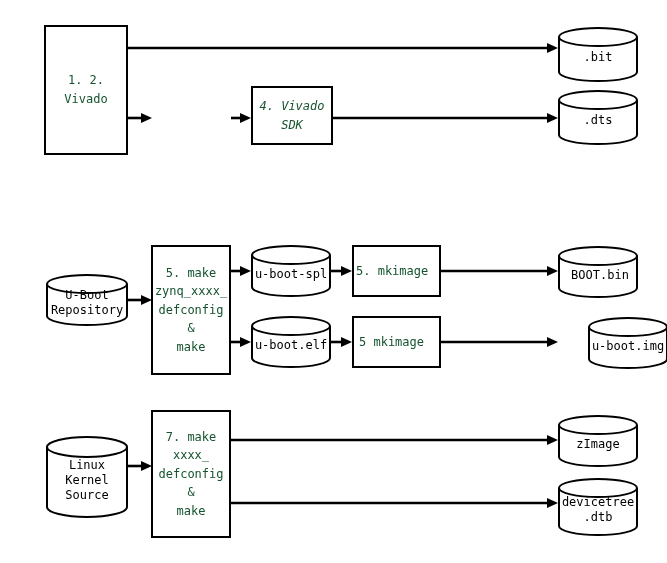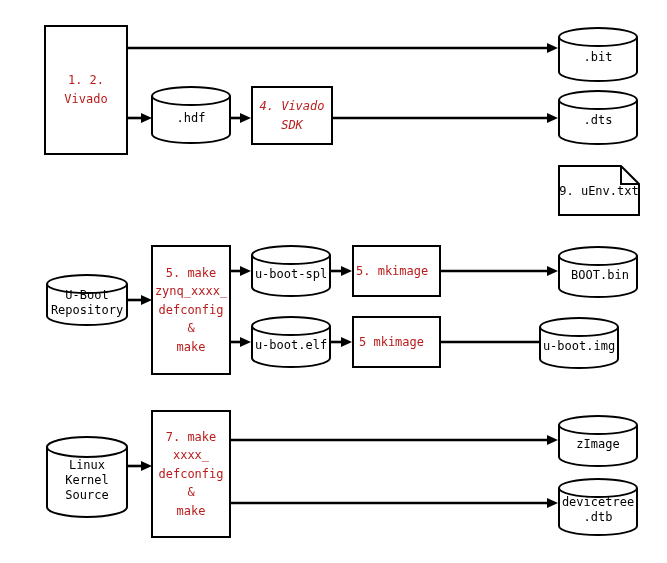--- a/index.html
+++ b/index.html
@@ -27,21 +27,21 @@
 
   
   .proc {
     border: 2px solid #000000;
     background: #ffffff;
     display: flex;
     align-items: center;
     justify-content: center;
     text-align: center;
     line-height: 1.55;
-    color: #b91c1c;
+    color: #14532d;
     font-size: 12px;
     white-space: pre-line;
     z-index: 3;
   }
 
   
   .cyl {
     z-index: 3;
   }
   .cyl svg {
@@ -190,27 +190,20 @@
       <line x1="231" y1="503" x2="551" y2="503"></line>
       <polygon class="arrowhead" points="558,503 547,498 547,508"></polygon>
     </g>
   </svg>
 
   <div class="node proc" style="left:44px; top:25px; width:84px; height:130px;">
     <span>1. 2.
 Vivado</span>
   </div>
 
-  <div class="node cyl" style="left:151px; top:86px; width:80px; height:58px;">
-    <svg width="80" height="58" viewBox="0 0 80 58">
-      <path d="M1,10 L1,48 A39,9 0 0 0 79,48 L79,10" fill="#ffffff" stroke="#000000" stroke-width="2"></path>
-      <ellipse cx="40" cy="10" rx="39" ry="9" fill="#ffffff" stroke="#000000" stroke-width="2"></ellipse>
-    </svg>
-    <div class="cyl-label">.hdf</div>
-  </div>
 
   <div class="node proc" style="left:251px; top:86px; width:82px; height:59px;font-style:italic;">
     <span>4. Vivado
 SDK</span>
   </div>
 
   <div class="node cyl" style="left:558px; top:27px; width:80px; height:55px;border-radius:26px;">
     <svg width="80" height="55" viewBox="0 0 80 55">
       <path d="M1,10 L1,45 A39,9 0 0 0 79,45 L79,10" fill="#ffffff" stroke="#000000" stroke-width="2"></path>
       <ellipse cx="40" cy="10" rx="39" ry="9" fill="#ffffff" stroke="#000000" stroke-width="2"></ellipse>
@@ -219,27 +212,20 @@
   </div>
 
   <div class="node cyl" style="left:558px; top:90px; width:80px; height:55px;">
     <svg width="80" height="55" viewBox="0 0 80 55">
       <path d="M1,10 L1,45 A39,9 0 0 0 79,45 L79,10" fill="#ffffff" stroke="#000000" stroke-width="2"></path>
       <ellipse cx="40" cy="10" rx="39" ry="9" fill="#ffffff" stroke="#000000" stroke-width="2"></ellipse>
     </svg>
     <div class="cyl-label">.dts</div>
   </div>
 
-  <div class="node doc" style="left:558px; top:165px; width:82px; height:51px;">
-    <svg width="82" height="51" viewBox="0 0 82 51">
-      <path d="M1,1 L63,1 L81,19 L81,50 L1,50 Z" fill="#ffffff" stroke="#000000" stroke-width="2"></path>
-      <path d="M63,1 L63,19 L81,19" fill="none" stroke="#000000" stroke-width="2"></path>
-    </svg>
-    <div class="doc-label">9. uEnv.txt</div>
-  </div>
 
   <div class="node cyl" style="left:46px; top:274px; width:82px; height:52px;">
     <svg width="82" height="52" viewBox="0 0 82 52">
       <path d="M1,10 L1,42 A40,9 0 0 0 81,42 L81,10" fill="#ffffff" stroke="#000000" stroke-width="2"></path>
       <ellipse cx="41" cy="10" rx="40" ry="9" fill="#ffffff" stroke="#000000" stroke-width="2"></ellipse>
     </svg>
     <div class="cyl-label">U-Boot
 Repository</div>
   </div>
 
@@ -276,21 +262,21 @@
   </div>
 
   <div class="node cyl" style="left:558px; top:246px; width:84px; height:52px;padding-left:17px;">
     <svg width="80" height="52" viewBox="0 0 80 52">
       <path d="M1,10 L1,42 A39,9 0 0 0 79,42 L79,10" fill="#ffffff" stroke="#000000" stroke-width="2"></path>
       <ellipse cx="40" cy="10" rx="39" ry="9" fill="#ffffff" stroke="#000000" stroke-width="2"></ellipse>
     </svg>
     <div class="cyl-label">BOOT.bin</div>
   </div>
 
-  <div class="node cyl" style="left:539px; top:317px; width:80px; height:52px;">
+  <div class="node cyl" style="left:588px; top:317px; width:80px; height:52px;">
     <svg width="80" height="52" viewBox="0 0 80 52">
       <path d="M1,10 L1,42 A39,9 0 0 0 79,42 L79,10" fill="#ffffff" stroke="#000000" stroke-width="2"></path>
       <ellipse cx="40" cy="10" rx="39" ry="9" fill="#ffffff" stroke="#000000" stroke-width="2"></ellipse>
     </svg>
     <div class="cyl-label">u-boot.img</div>
   </div>
 
   <div class="node cyl" style="left:46px; top:424px; width:82px; height:82px;margin-top:12px;">
     <svg width="82" height="82" viewBox="0 0 82 82">
       <path d="M1,11 L1,71 A40,10 0 0 0 81,71 L81,11" fill="#ffffff" stroke="#000000" stroke-width="2"></path>

